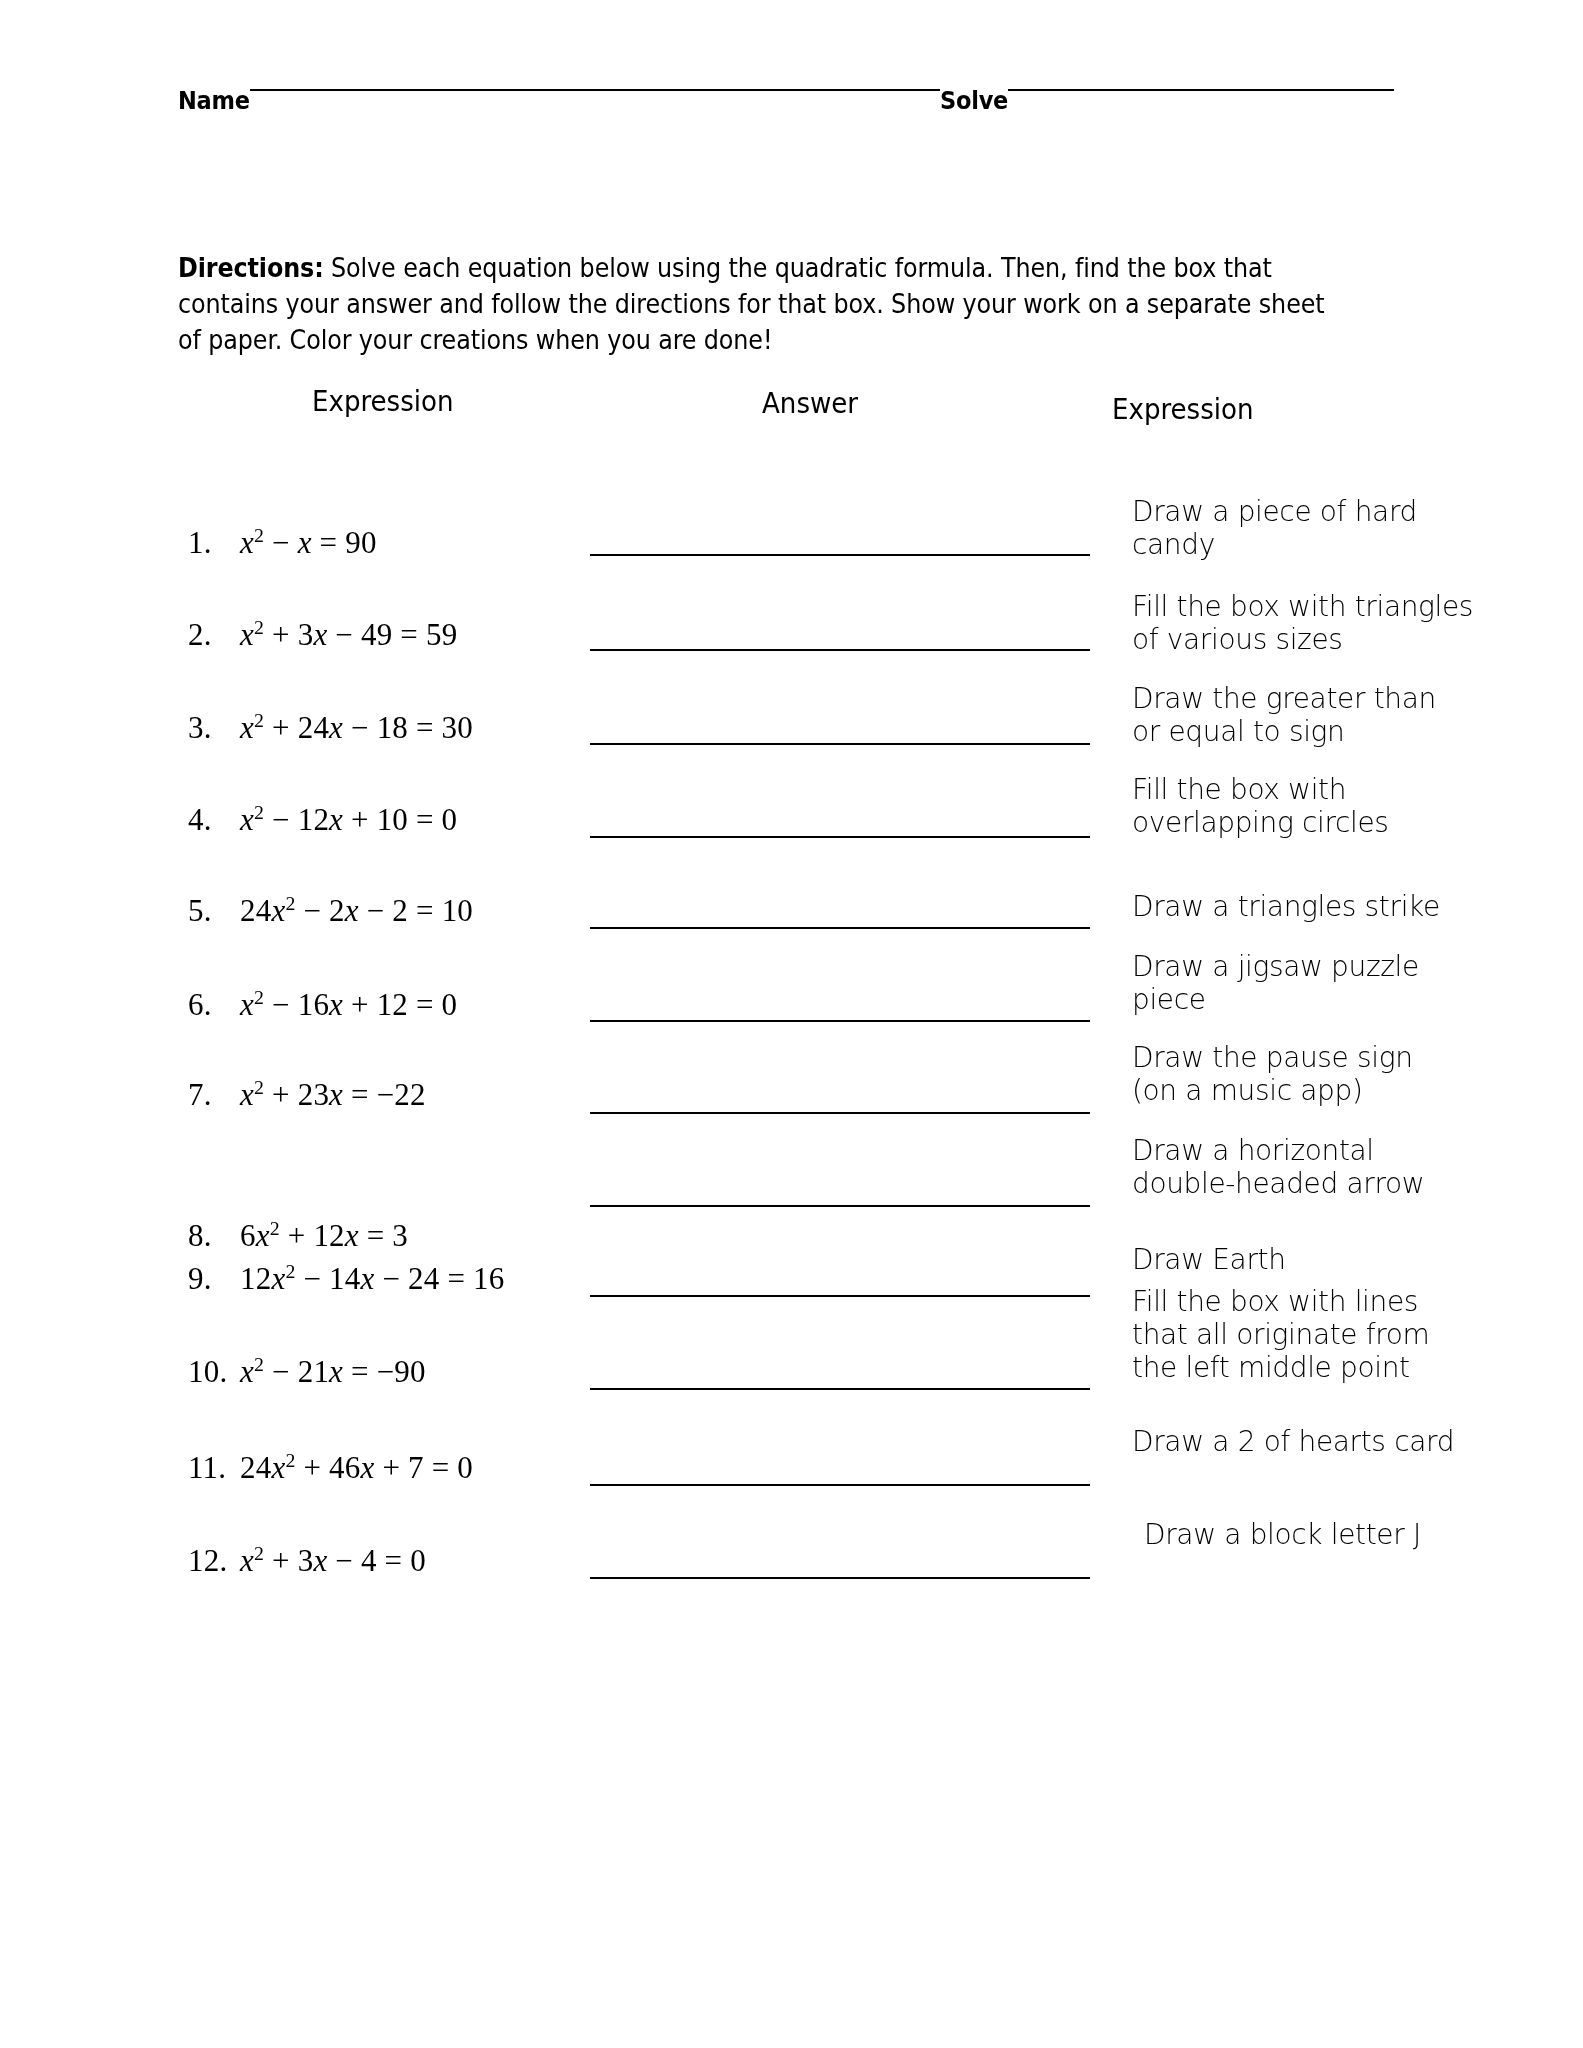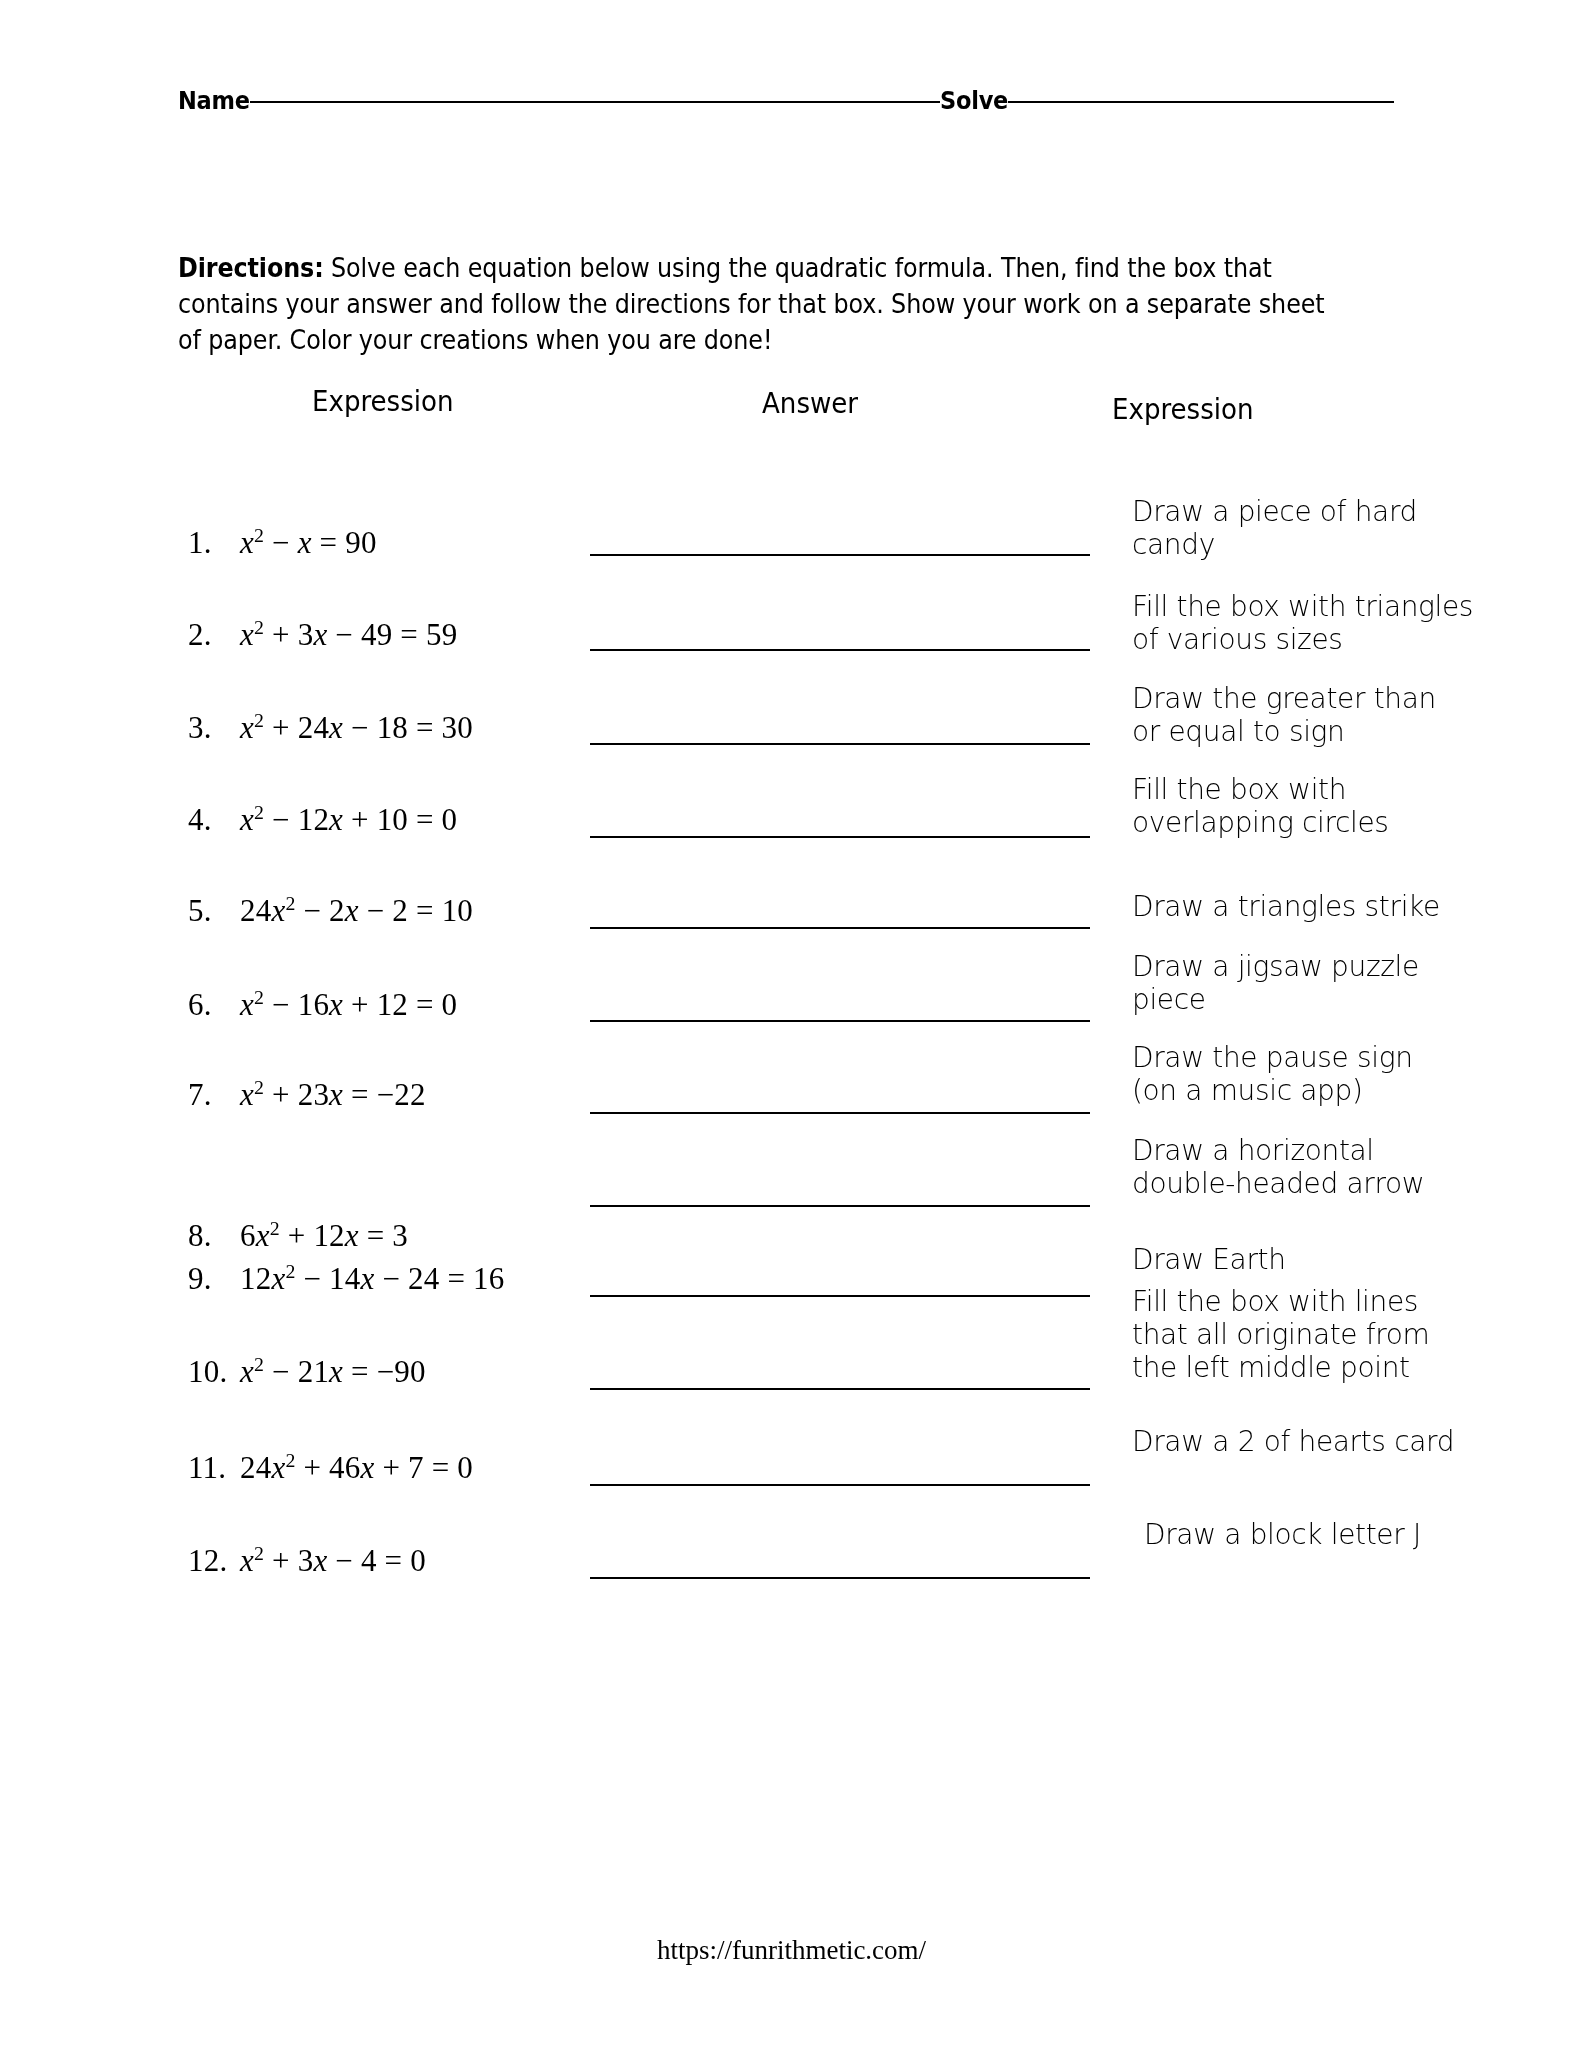--- a/index.html
+++ b/index.html
@@ -24,21 +24,21 @@
     overflow: hidden;
   }
 
   
   .namedate {
     position: absolute;
     left: 178px;
     top: 88px;
     width: 1230px;
     display: flex;
-    align-items: center;
+    align-items: flex-start;
     font-family: "DejaVu Sans Condensed", "Liberation Sans Narrow", "Liberation Sans", sans-serif;
     font-size: 25px;
     font-weight: 600;
     letter-spacing: -0.2px;
   }
   .nd-label {
     white-space: nowrap;
     line-height: 1;
     padding-bottom: 2px;
   }
@@ -230,15 +230,14 @@
         <div class="ans-line" style="top: 1028px;"></div>
         <div class="dirs" style="top: 970px; width: 330px;">Draw a 2 of hearts card</div>
       </div>
       <div class="row">
         <div class="expr" style="top: 1088px;"><span class="num">12.</span><span class="eq"><i>x</i><sup>2</sup> + 3<i>x</i> − 4 = 0</span></div>
         <div class="ans-line" style="top: 1121px;"></div>
         <div class="dirs" style="top: 1063px; width: 330px; margin-left: 12px;">Draw a block letter J</div>
       </div>
     </div>
 
-  <div class="footer">https://funrithmetic.com/</div>
 
 </div>
 
 </body></html>

